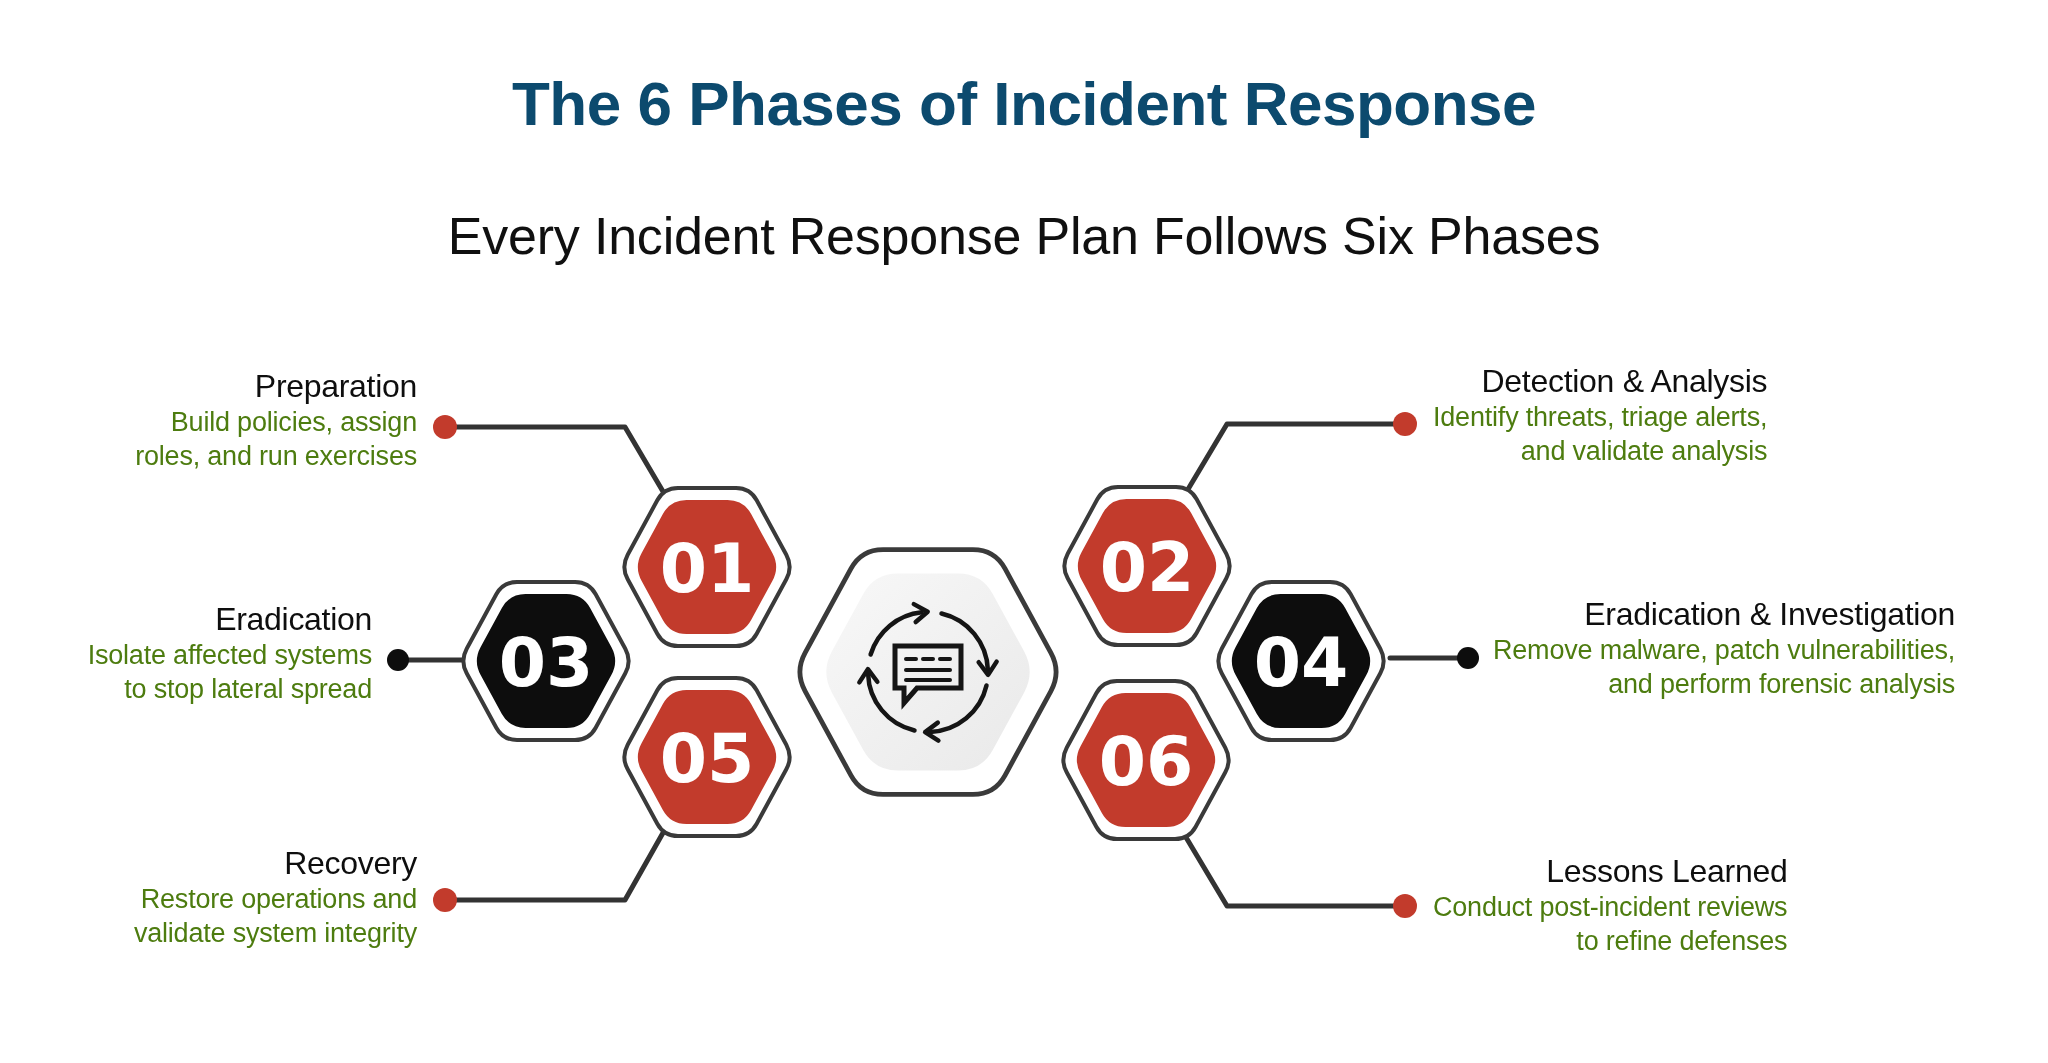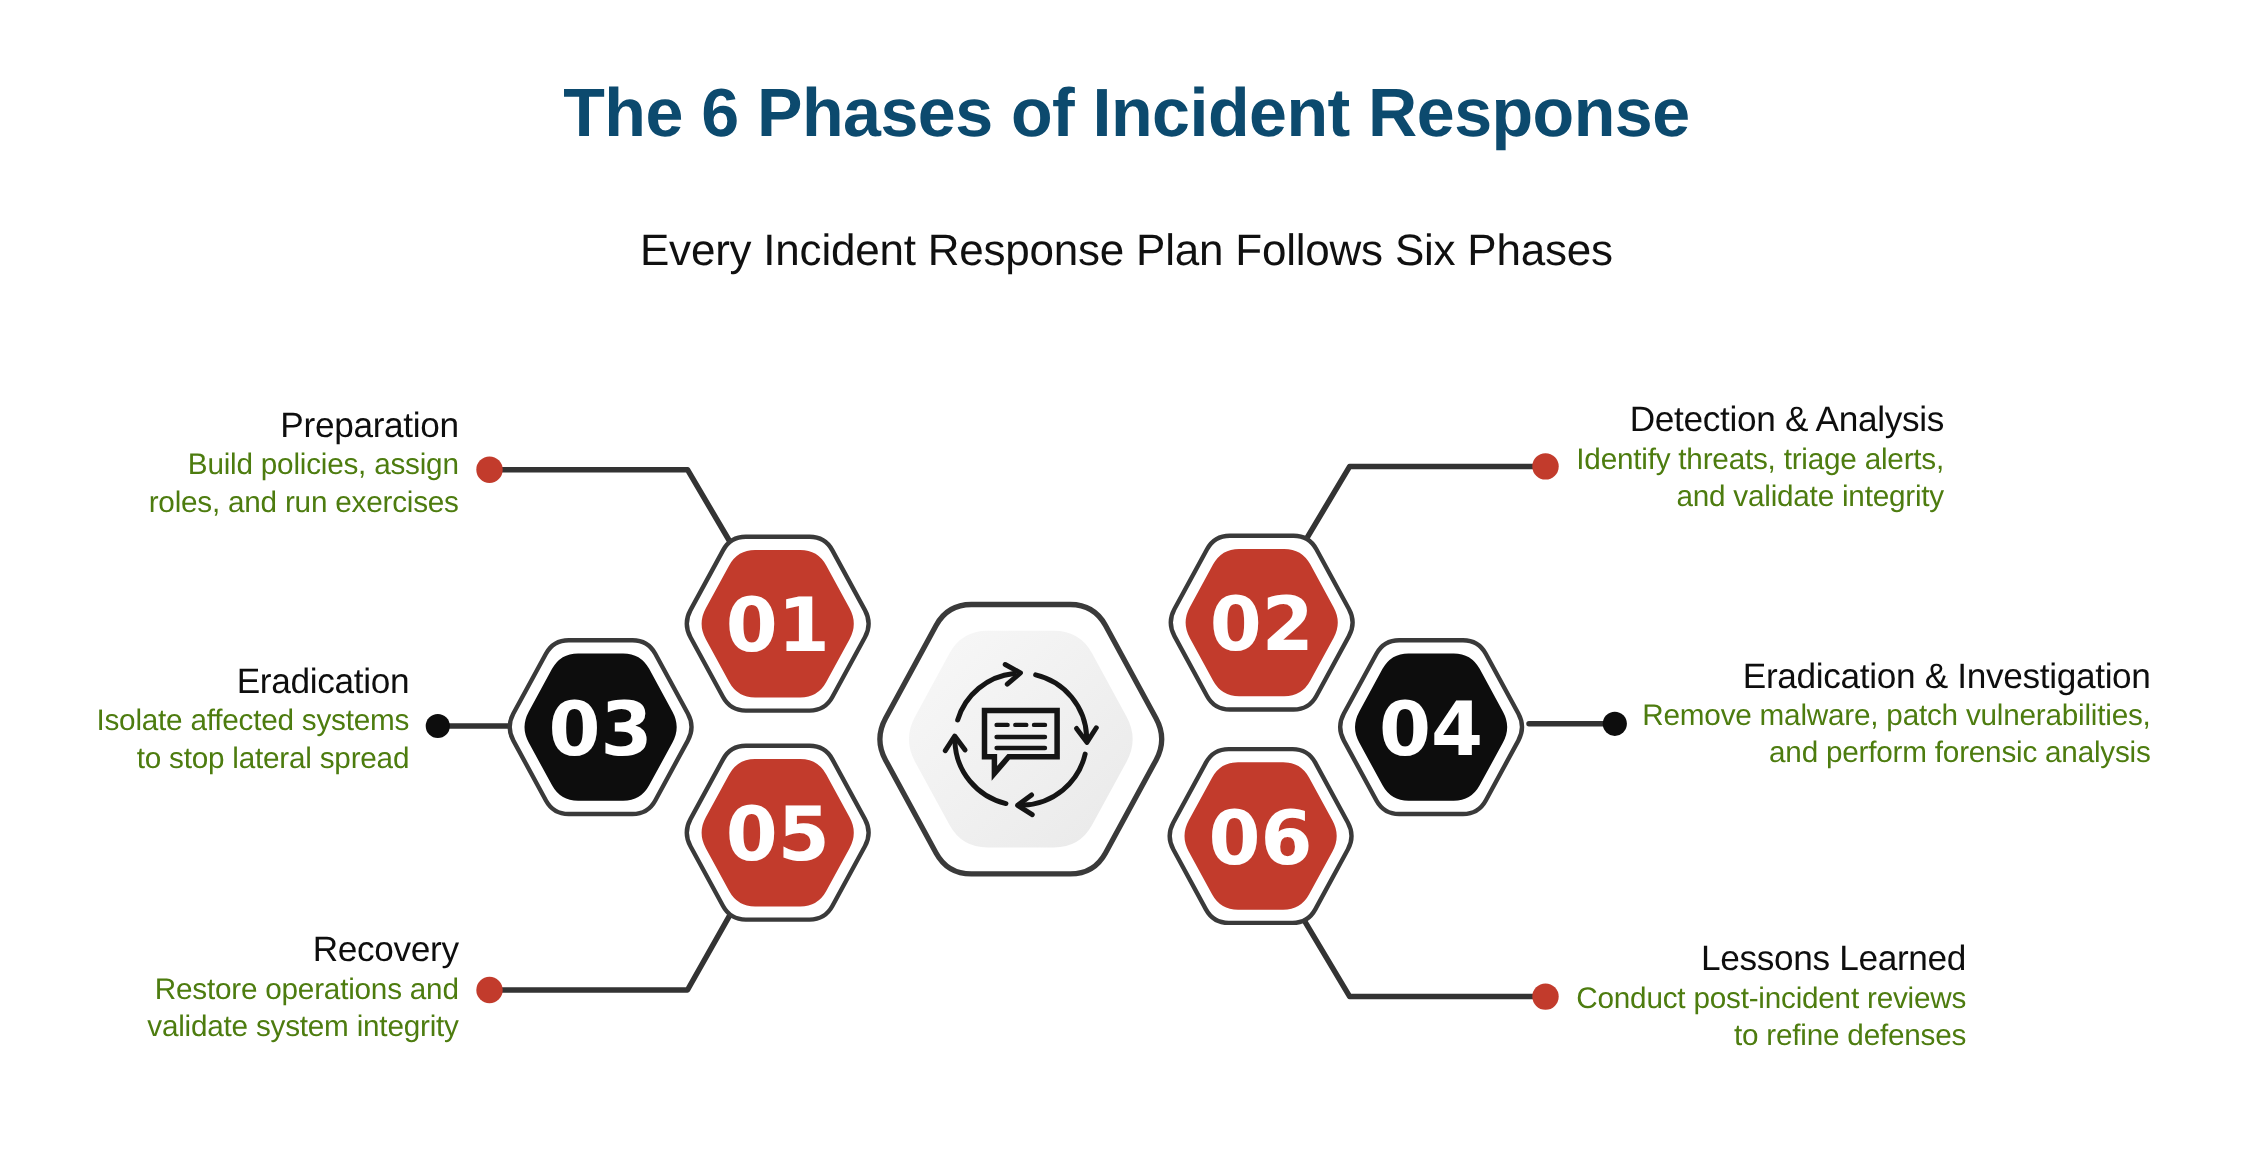--- a/index.html
+++ b/index.html
@@ -6,21 +6,21 @@
   .stage{
     position:relative;width:2048px;height:1063px;background:#ffffff;overflow:hidden;
     font-family:"Liberation Sans",sans-serif;
   }
   .title{
     position:absolute;top:58px;left:0;width:100%;text-align:center;
     font-size:62px;font-weight:bold;letter-spacing:-0.5px;color:#0c4a6e;margin-top:10px;
   }
   .subtitle{
     position:absolute;top:206px;left:0;width:100%;text-align:center;
-    font-size:40px;font-weight:normal;letter-spacing:-0.2px;color:#101010;
+    font-size:52px;font-weight:normal;letter-spacing:-0.2px;color:#101010;
   }
   svg.art{position:absolute;left:0;top:0;}
   .label{position:absolute;}
   .label .phase-name{
     font-size:32px;font-weight:normal;color:#0e0e0e;line-height:38px;letter-spacing:-0.3px;
   }
   .label .phase-desc{
     font-size:27px;color:#4d7c0f;line-height:34px;letter-spacing:-0.2px;white-space:pre-line;
   }
   .label.left{text-align:right;}
@@ -130,21 +130,21 @@
 
   <div class="label left p1">
     <div class="phase-name">Preparation</div>
     <div class="phase-desc">Build policies, assign
 roles, and run exercises</div>
   </div>
 
   <div class="label right p2">
     <div class="phase-name">Detection &amp; Analysis</div>
     <div class="phase-desc">Identify threats, triage alerts,
-and validate integrity</div>
+and validate analysis</div>
   </div>
 
   <div class="label left p3">
     <div class="phase-name">Eradication</div>
     <div class="phase-desc">Isolate affected systems
 to stop lateral spread</div>
   </div>
 
   <div class="label right p4">
     <div class="phase-name">Eradication &amp; Investigation</div>

